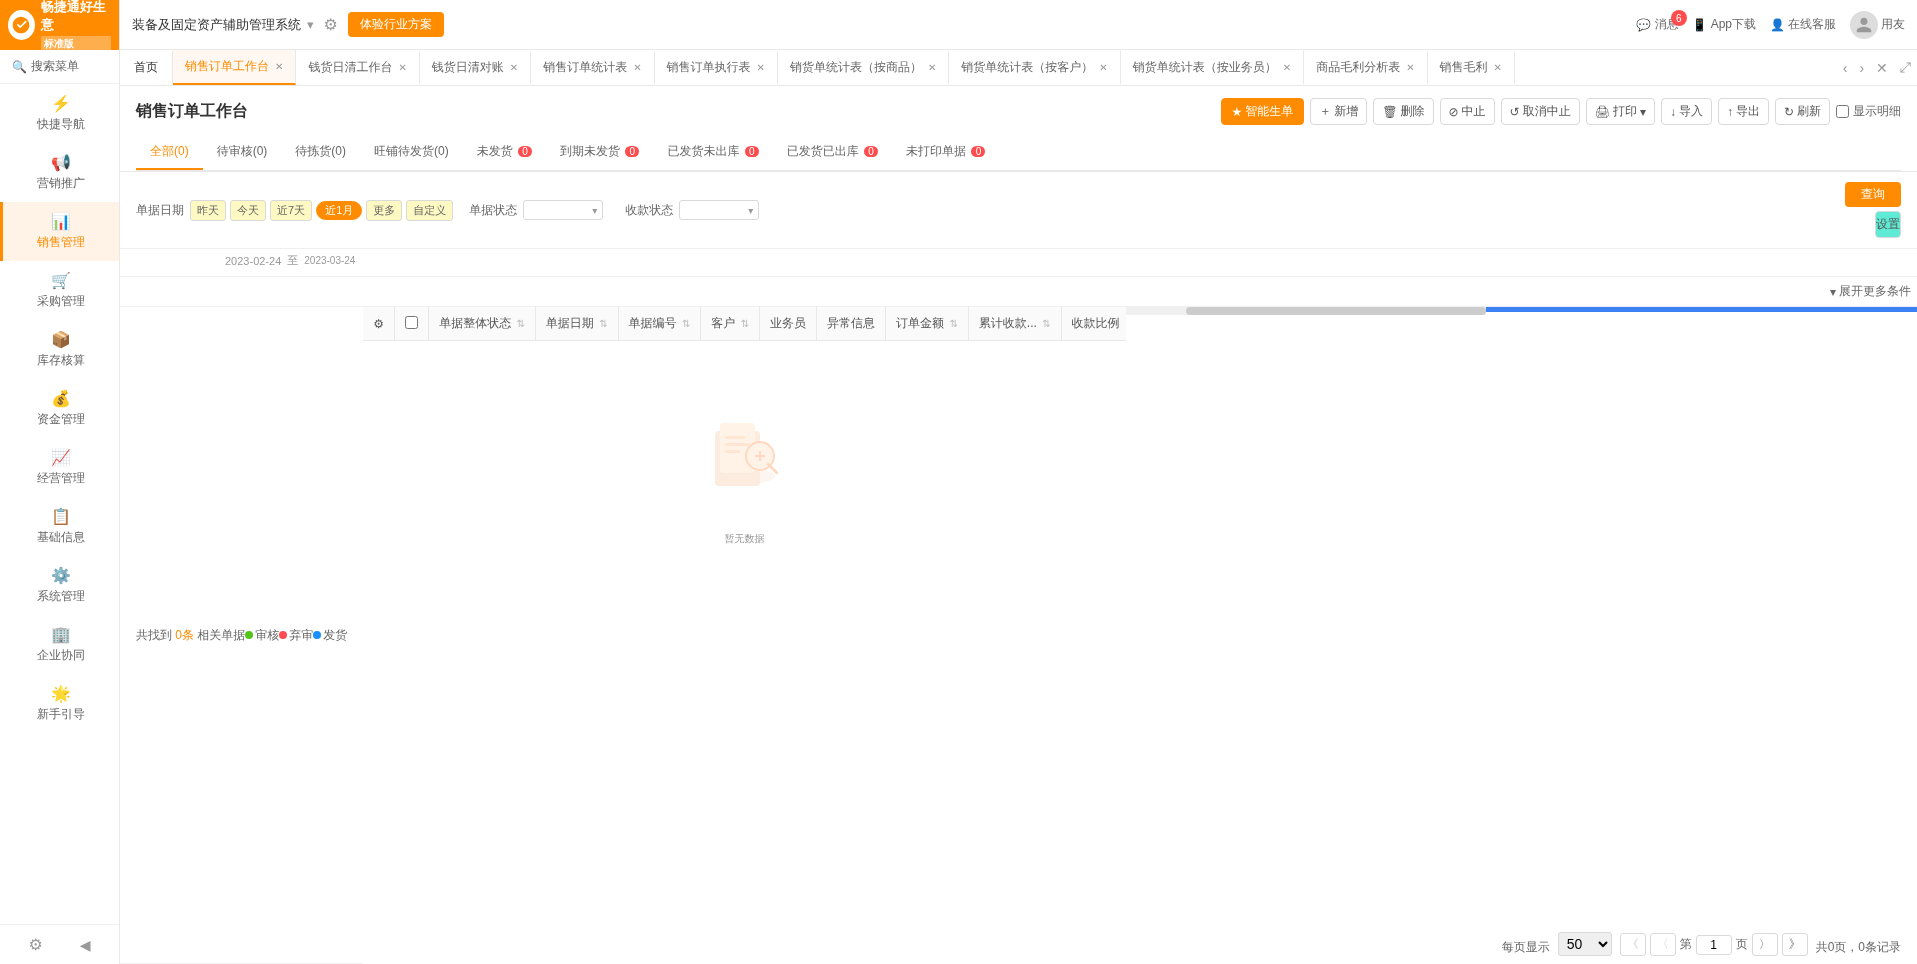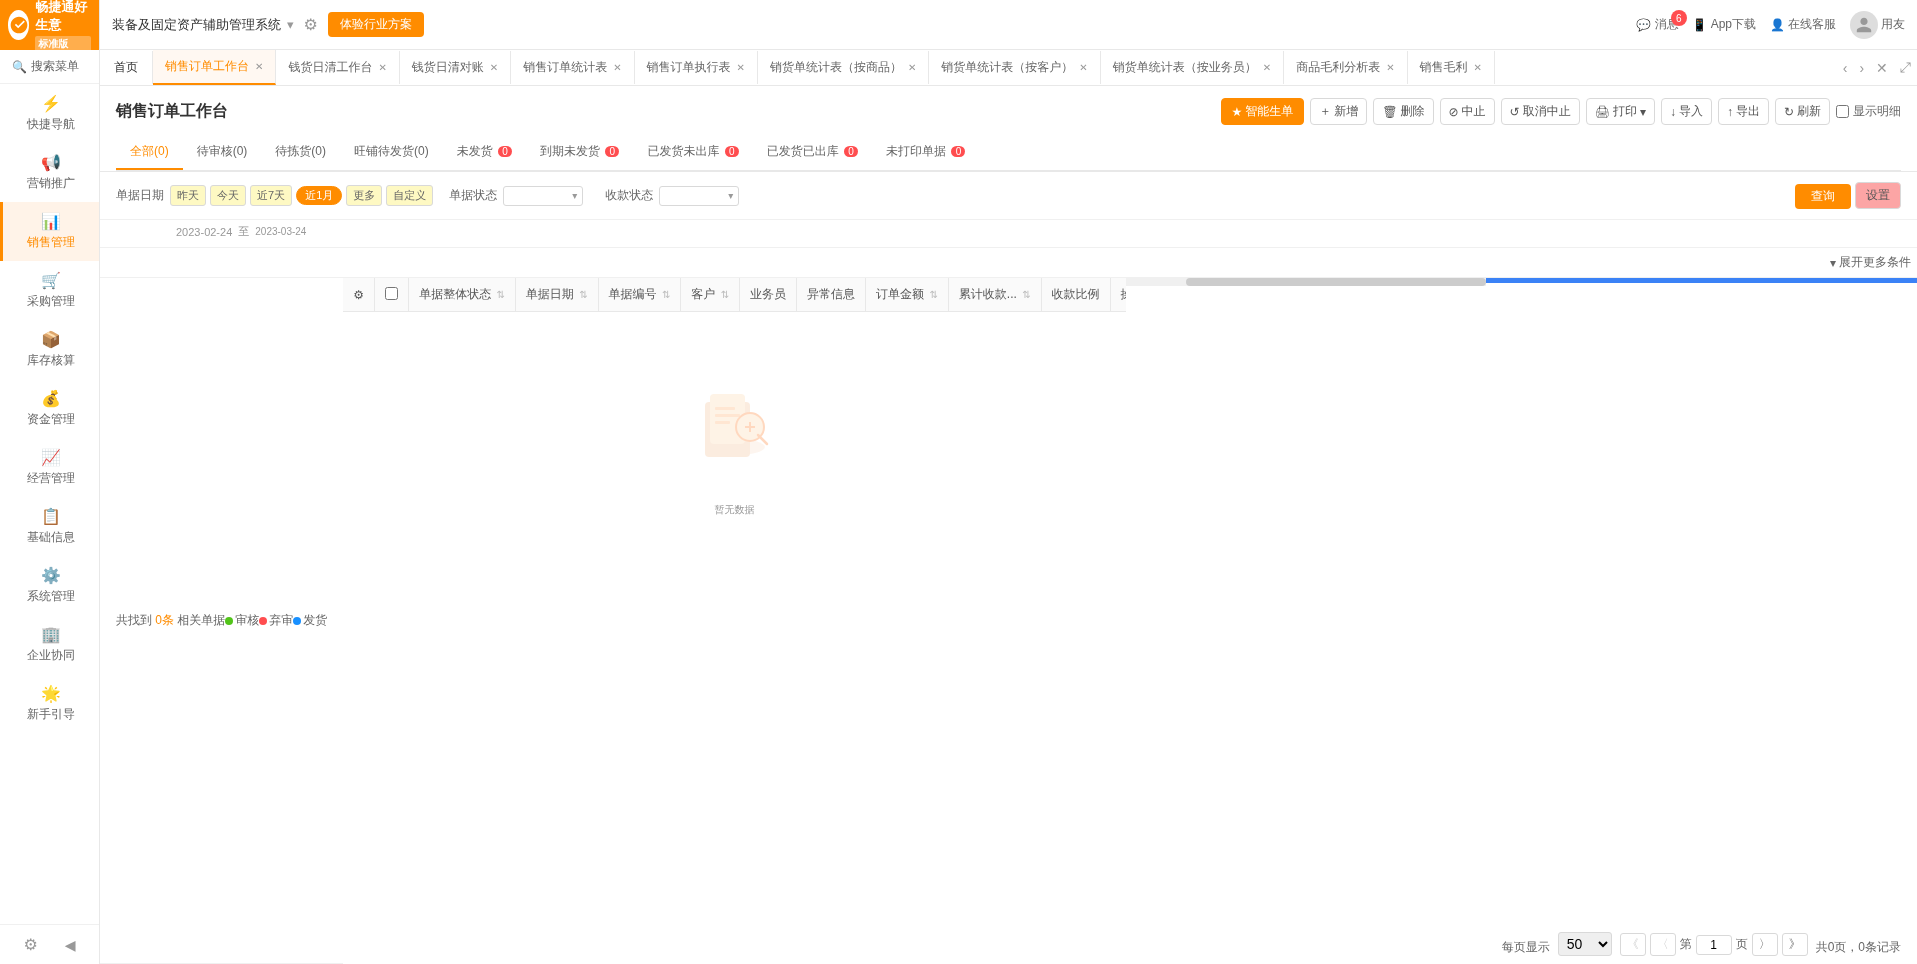--- a/index.html
+++ b/index.html
@@ -1,19 +1,19 @@
 <!DOCTYPE html>
 <html><head>
   <meta charset="utf-8">
   <style>
     * { box-sizing: border-box; margin: 0; padding: 0; }
     body { font-family: 'Microsoft YaHei', Arial, sans-serif; font-size: 12px; background: #f5f5f5; display: flex; height: 964px; overflow: hidden; }
 
     
-    .sidebar { width: 100px; background: #fff; display: flex; flex-direction: column; border-right: 1px solid #e8e8e8; flex-shrink: 0; }
+    .sidebar { width: 120px; background: #fff; display: flex; flex-direction: column; border-right: 1px solid #e8e8e8; flex-shrink: 0; }
     .sidebar-logo { background: #ff8c00; padding: 10px 8px; display: flex; align-items: center; gap: 6px; color: #fff; font-size: 13px; font-weight: bold; height: 50px; }
     .sidebar-logo-icon { width: 30px; height: 30px; background: #fff; border-radius: 50%; display: flex; align-items: center; justify-content: center; }
     .sidebar-logo-icon svg { width: 20px; height: 20px; }
     .sidebar-tag { font-size: 10px; color: #fff; background: rgba(255,255,255,0.3); border-radius: 2px; padding: 1px 3px; margin-top: 2px; }
     .sidebar-search { display: flex; align-items: center; padding: 8px; border-bottom: 1px solid #f0f0f0; cursor: pointer; }
     .sidebar-search span { font-size: 12px; color: #666; margin-left: 4px; }
     .sidebar-nav-item { display: flex; flex-direction: column; align-items: center; padding: 10px 5px; cursor: pointer; border-left: 3px solid transparent; color: #666; font-size: 12px; gap: 3px; }
     .sidebar-nav-item.active { background: #fff3e8; color: #ff8c00; border-left: 3px solid #ff8c00; }
     .sidebar-nav-item .nav-icon { font-size: 16px; }
     .sidebar-bottom { margin-top: auto; display: flex; align-items: center; justify-content: space-around; padding: 10px; border-top: 1px solid #f0f0f0; }
@@ -65,21 +65,21 @@
     .filter-item { display: flex; align-items: center; gap: 6px; font-size: 12px; color: #555; }
     .filter-label { color: #666; white-space: nowrap; }
     .filter-date-options { display: flex; gap: 4px; align-items: center; }
     .filter-date-btn { padding: 2px 6px; border: 1px solid #d9d9d9; border-radius: 3px; cursor: pointer; font-size: 11px; color: #666; background: #fef9c3; }
     .filter-date-btn.active-month { background: #ff8c00; color: #fff; border-color: #ff8c00; border-radius: 10px; padding: 1px 8px; }
     .filter-select { border: 1px solid #d9d9d9; border-radius: 3px; padding: 2px 20px 2px 6px; font-size: 12px; color: #333; background: #fff; cursor: pointer; appearance: none; min-width: 80px; }
     .filter-select-wrap { position: relative; display: inline-flex; align-items: center; }
     .filter-select-wrap::after { content: '▾'; position: absolute; right: 6px; color: #999; pointer-events: none; font-size: 10px; }
     .filter-expand { display: flex; align-items: center; gap: 3px; color: #666; cursor: pointer; font-size: 12px; margin-left: auto; }
     .btn-query { background: #ff8c00; color: #fff; border: none; padding: 4px 16px; border-radius: 4px; font-size: 12px; cursor: pointer; }
-    .btn-setting { background: #fca5a5; color: #555; border: 1px solid #d9d9d9; padding: 4px 10px; border-radius: 4px; font-size: 12px; cursor: pointer; display: block; }
+    .btn-setting { background: #5eead4; color: #555; border: 1px solid #d9d9d9; padding: 4px 0; border-radius: 4px; font-size: 12px; cursor: pointer; display: block; }
 
     
     .table-area { background: #fff; margin: 0; flex: 1; display: flex; flex-direction: row; }
     .table-info-row { display: flex; align-items: center; justify-content: space-between; padding: 8px 16px; font-size: 12px; color: #666; border-bottom: 1px solid #f0f0f0; }
     .table-info-row .record-count { color: #ff8c00; }
     .table-batch-actions { display: flex; align-items: center; gap: 0; }
     .batch-btn { display: flex; align-items: center; gap: 2px; font-size: 12px; color: #666; cursor: pointer; }
     .batch-btn .dot { width: 8px; height: 8px; border-radius: 50%; display: inline-block; }
     .dot-green { background: #52c41a; }
     .dot-red { background: #ff4d4f; }
@@ -386,28 +386,28 @@
         <span></span>
       </div>
       <div class="filter-item">
         <span class="filter-label">收款状态</span>
         <div class="filter-select-wrap">
           <select class="filter-select">
             <option value=""></option>
           </select>
         </div>
       </div>
-      <div style="margin-left:auto; display:flex; flex-direction:row; gap:4px; align-items:flex-end;">
+      <div style="margin-left:auto; display:flex; flex-direction:column; gap:4px; align-items:flex-end;">
         <button class="btn-query">查询</button>
         <button class="btn-setting">设置</button>
       </div>
     </div>
 
     <div style="background:#fff; padding:4px 16px 8px 16px; border-bottom:1px solid #f0f0f0; display:flex; align-items:center; gap:6px;">
-      <span style="font-size:11px; color:#999; margin-left:60px;">2023-02-24</span>
+      <span style="font-size:11px; color:#999; margin-left:89px;">2023-02-24</span>
       <span style="font-size:11px; color:#999;">至</span>
       <span style="font-size:10px; color:#999;">2023-03-24</span>
     </div>
 
     <div class="filter-expand-row">
       <div class="filter-expand">
         <span>▾</span>
         <span>展开更多条件</span>
       </div>
     </div>

